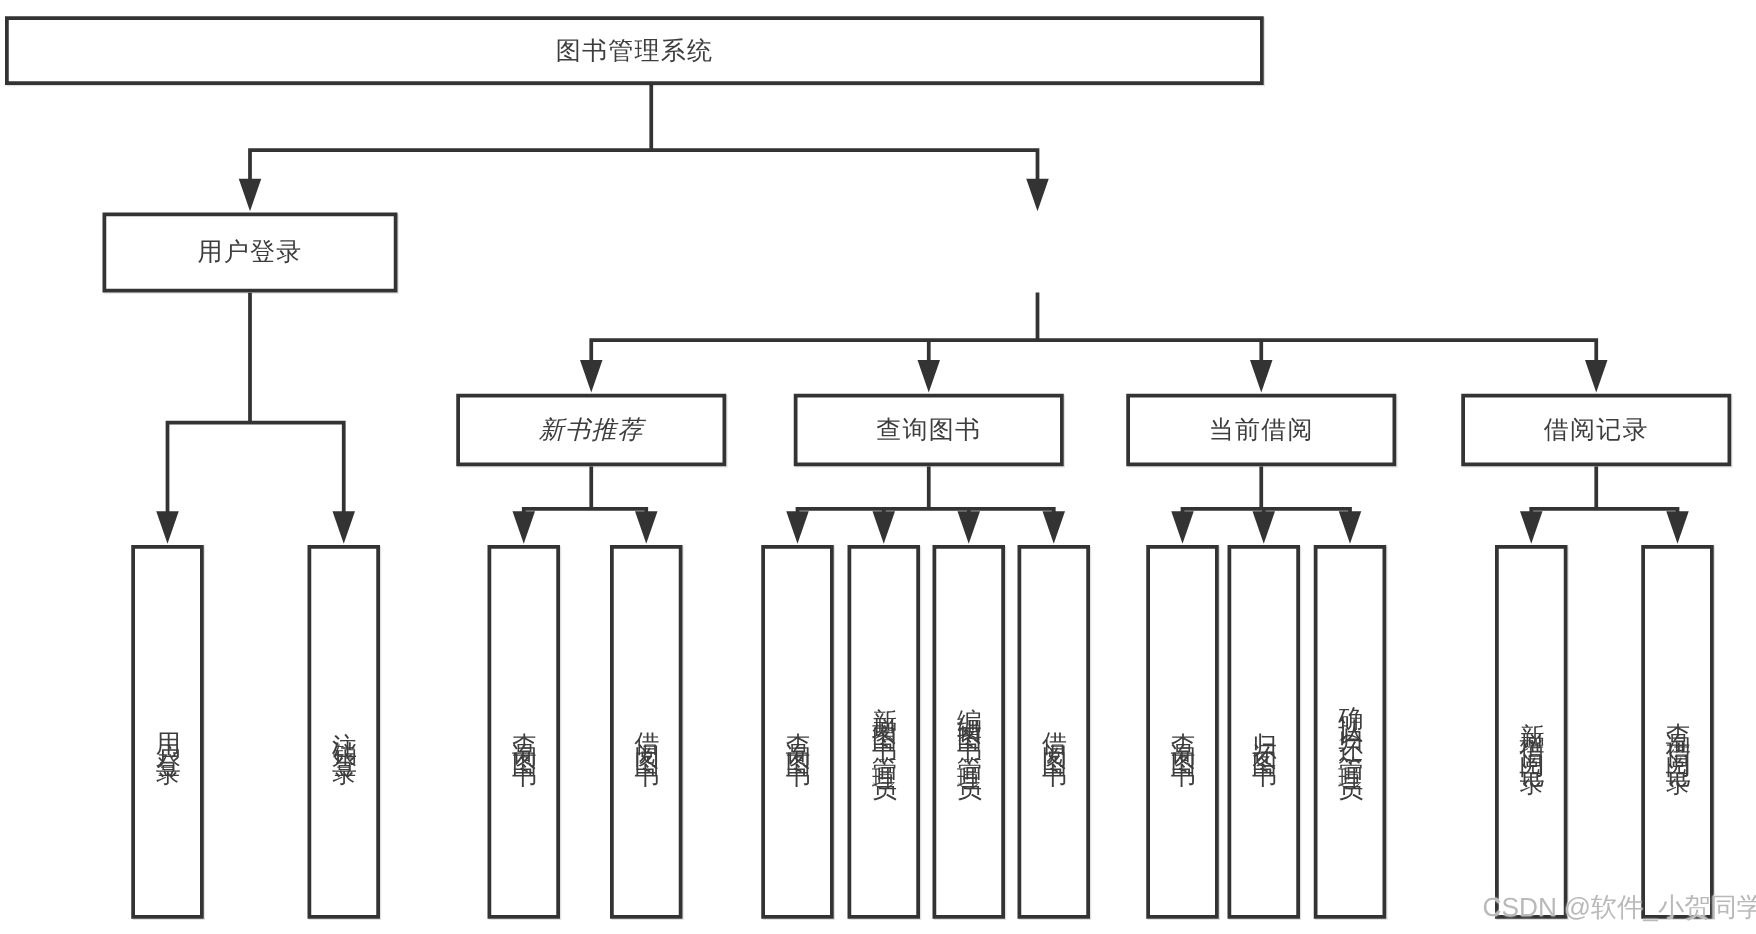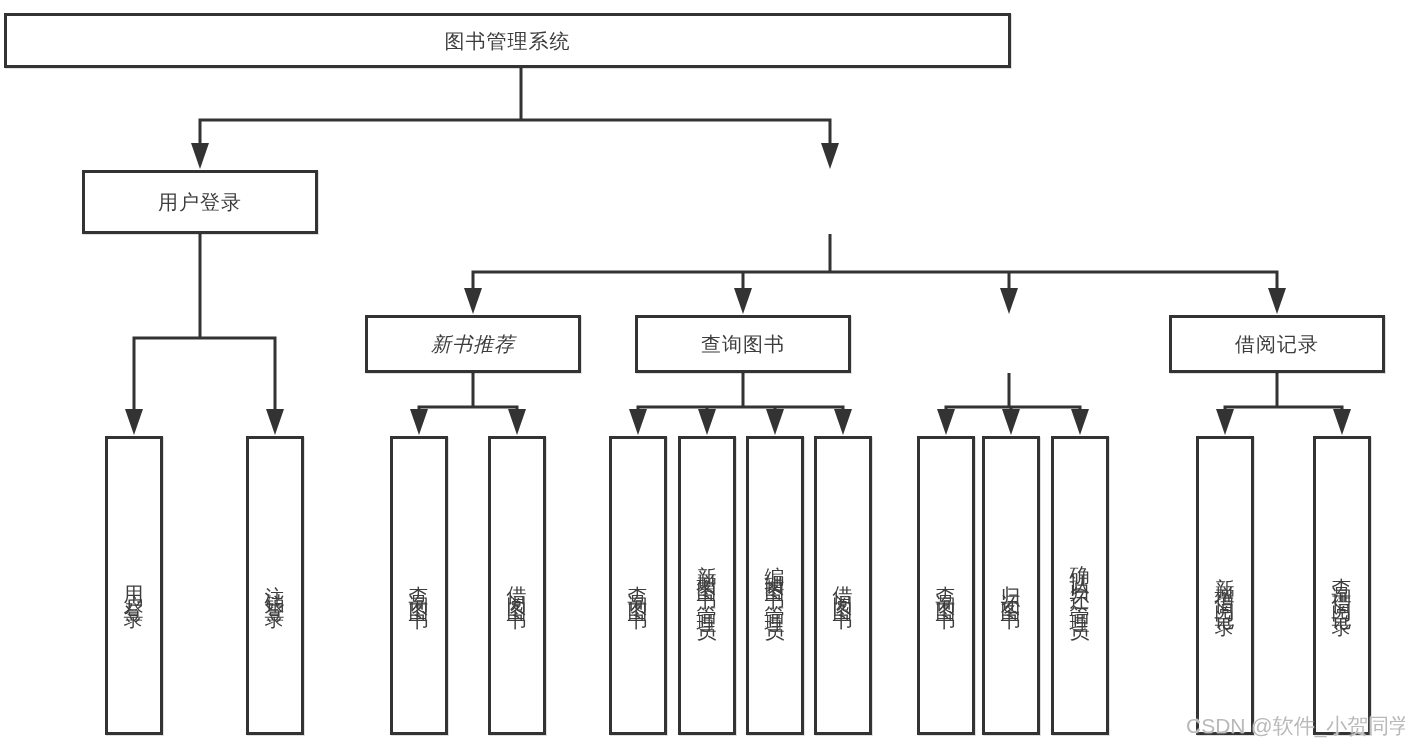--- a/index.html
+++ b/index.html
@@ -100,20 +100,21 @@
       <polygon points="1333,409 1351,409 1342,435" fill="#333333" stroke="none"></polygon>
     </g>
   </svg>
 
   <div class="box" style="left:4px; top:13px; width:1007px; height:55px;">图书管理系统</div>
 
   <div class="box" style="left:82px; top:170px; width:236px; height:64px;">用户登录</div>
 
   <div class="box" style="left:365px; top:315px; width:216px; height:58px;font-style:italic;">新书推荐</div>
   <div class="box" style="left:635px; top:315px; width:216px; height:58px;">查询图书</div>
+  <div class="box" style="left:901px; top:315px; width:216px; height:58px;">当前借阅</div>
   <div class="box" style="left:1169px; top:315px; width:216px; height:58px;">借阅记录</div>
 
   <div class="box leaf" style="left:105px; top:436px; width:58px; height:299px;">用户登录</div>
   <div class="box leaf" style="left:246px; top:436px; width:58px; height:299px;">注销登录</div>
 
   <div class="box leaf" style="left:390px; top:436px; width:58px; height:299px;">查询图书</div>
   <div class="box leaf" style="left:488px; top:436px; width:58px; height:299px;">借阅图书</div>
 
   <div class="box leaf" style="left:609px; top:436px; width:58px; height:299px;">查询图书</div>
   <div class="box leaf" style="left:678px; top:436px; width:58px; height:299px;">新增图书（管理员）</div>

